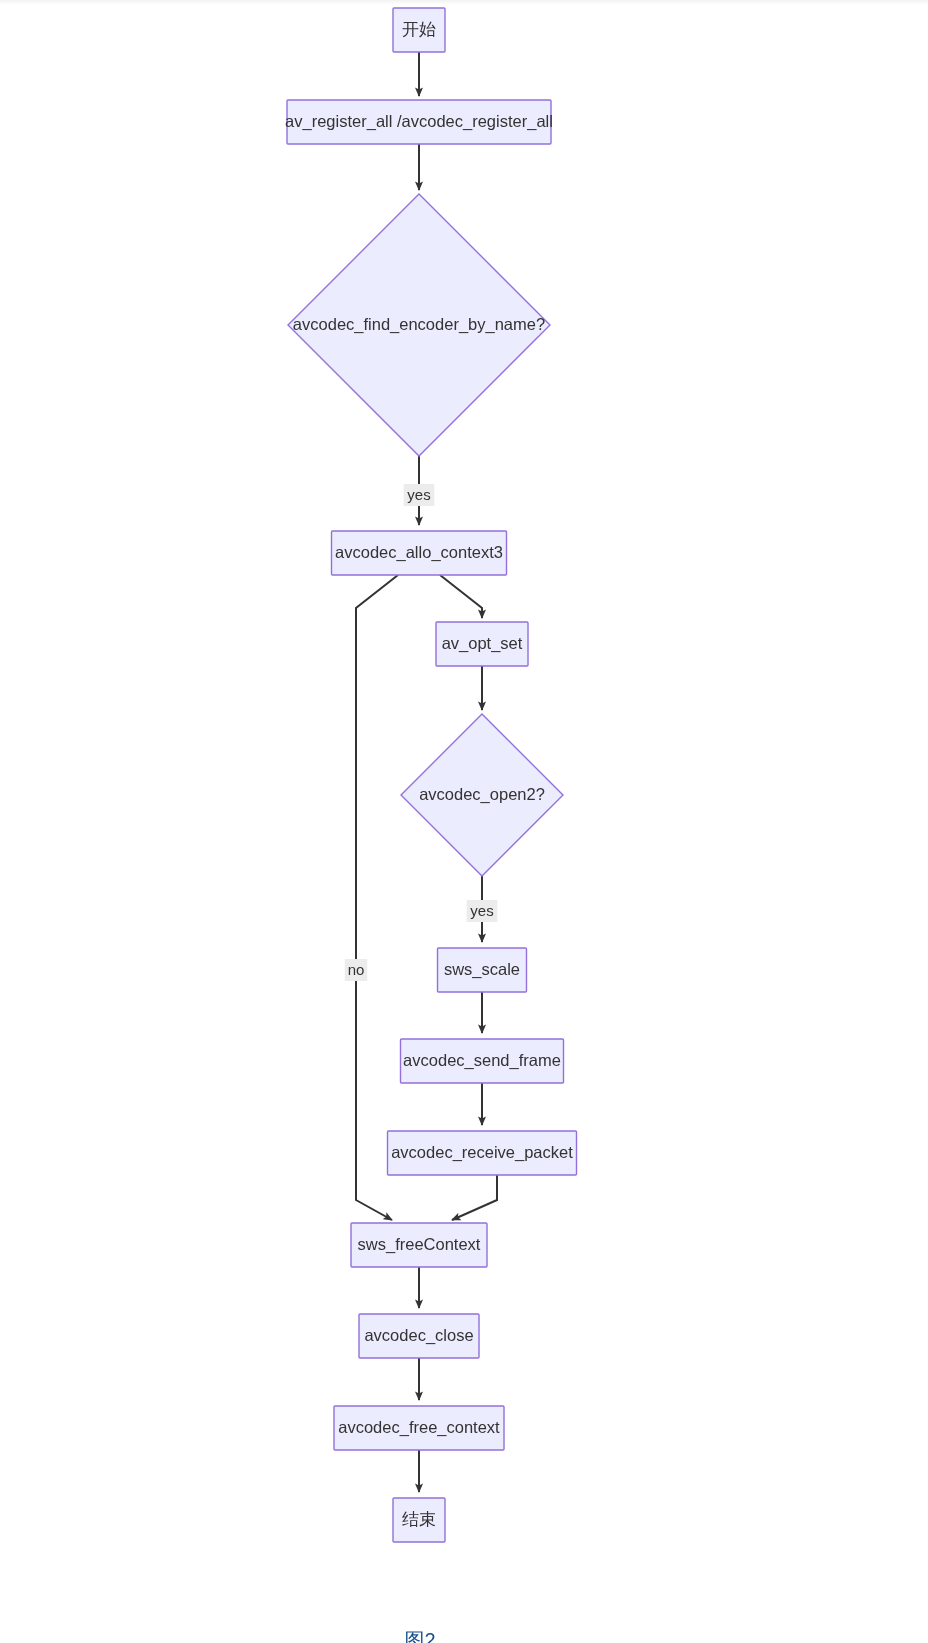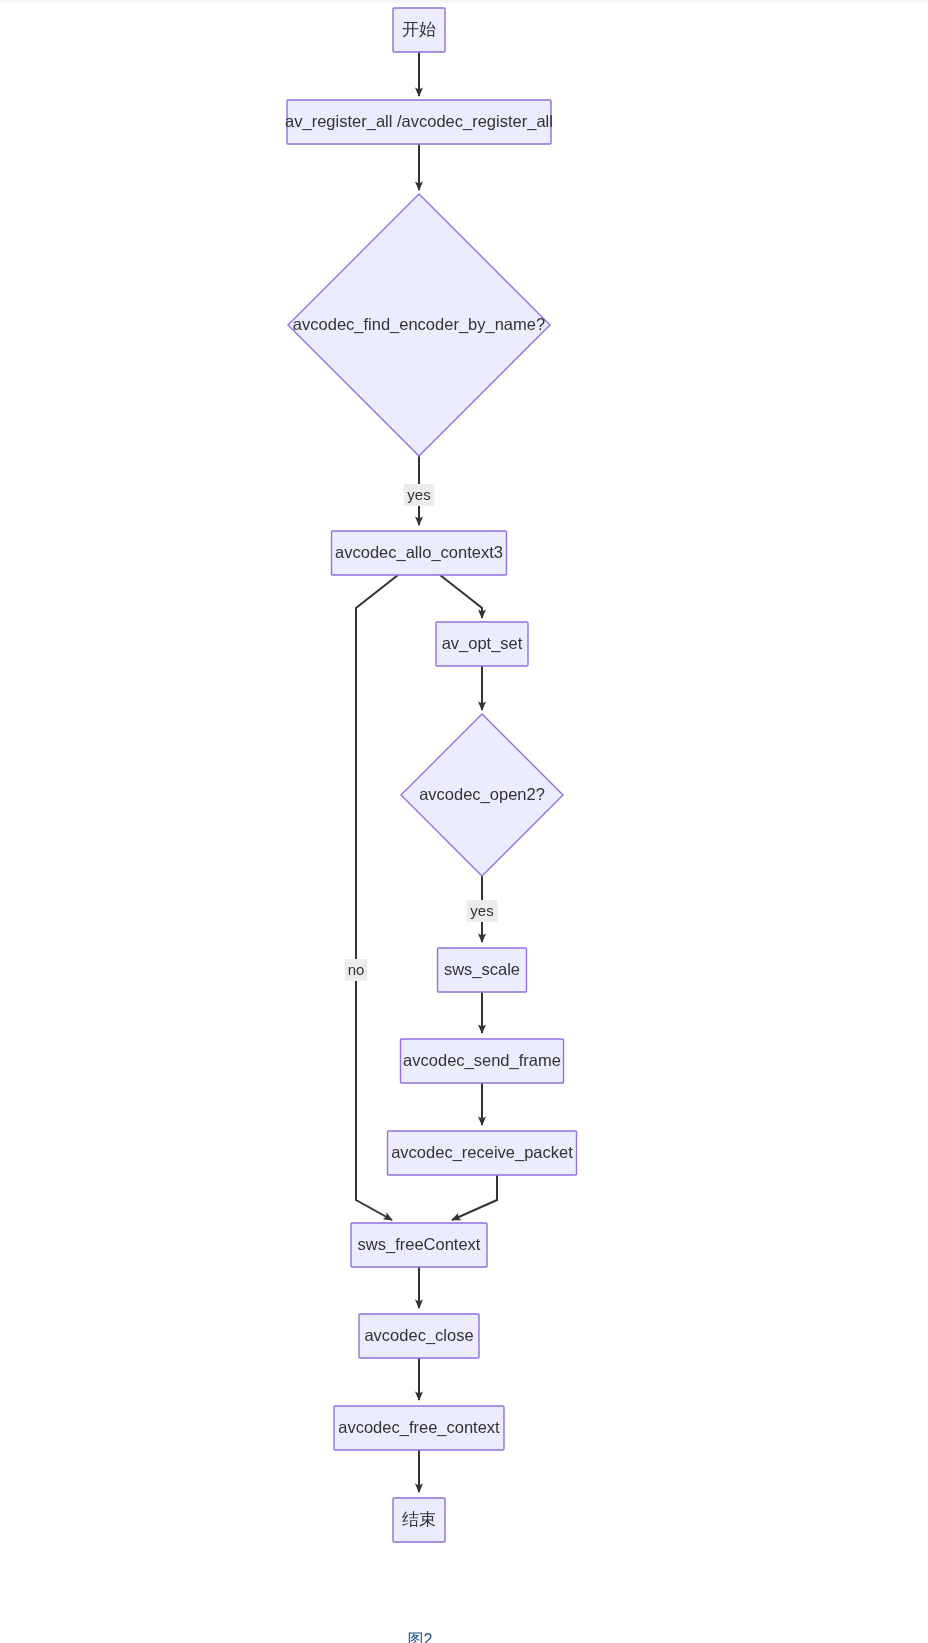--- a/index.html
+++ b/index.html
@@ -58,21 +58,21 @@
     text-anchor: middle;
     dominant-baseline: middle;
   }
   .figure-caption {
     position: absolute;
     left: 0;
     top: 1630px;
     width: 840px;
     text-align: center;
     font-family: "Liberation Sans", "DejaVu Sans", sans-serif;
-    font-size: 16px;
+    font-size: 20px;
     color: #1a4f8a;
     overflow: hidden;
     height: 13px;
     line-height: 20px;
   }
 </style>
 </head>
 <body>
 
 <div id="top-edge-band"></div>

